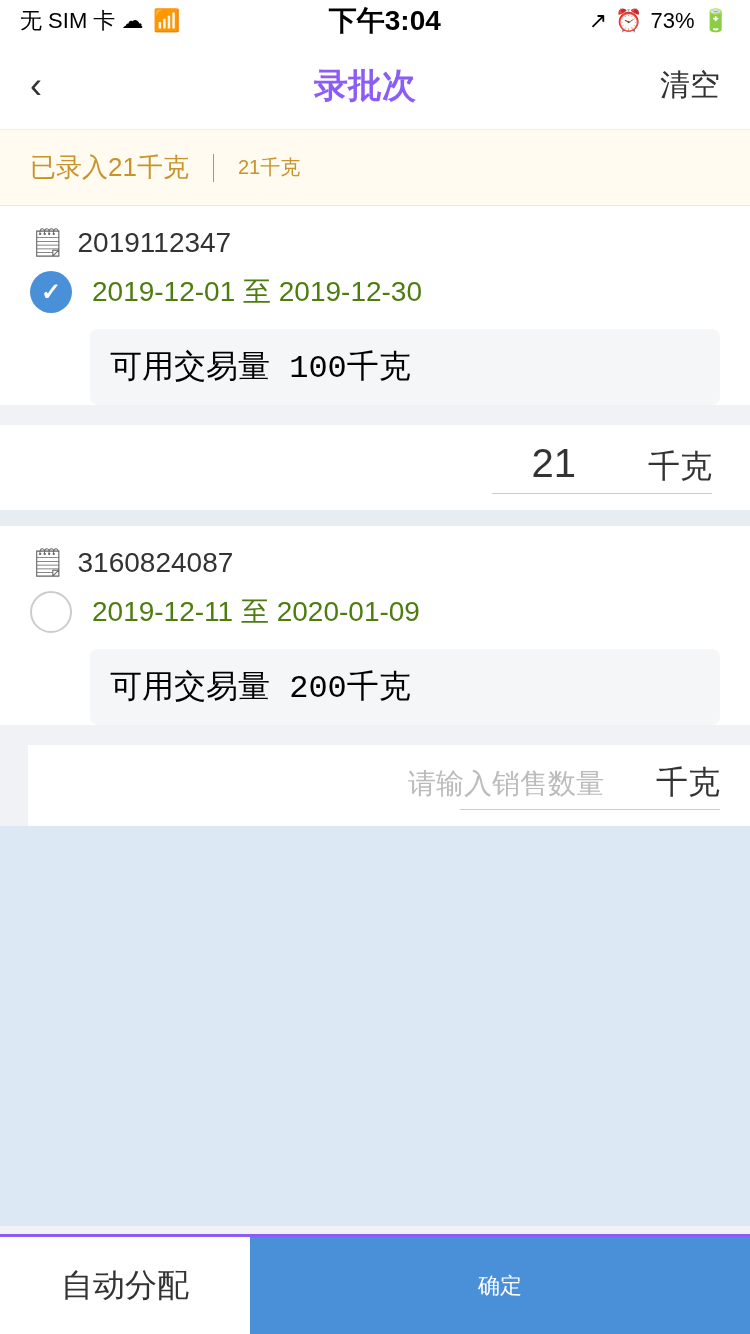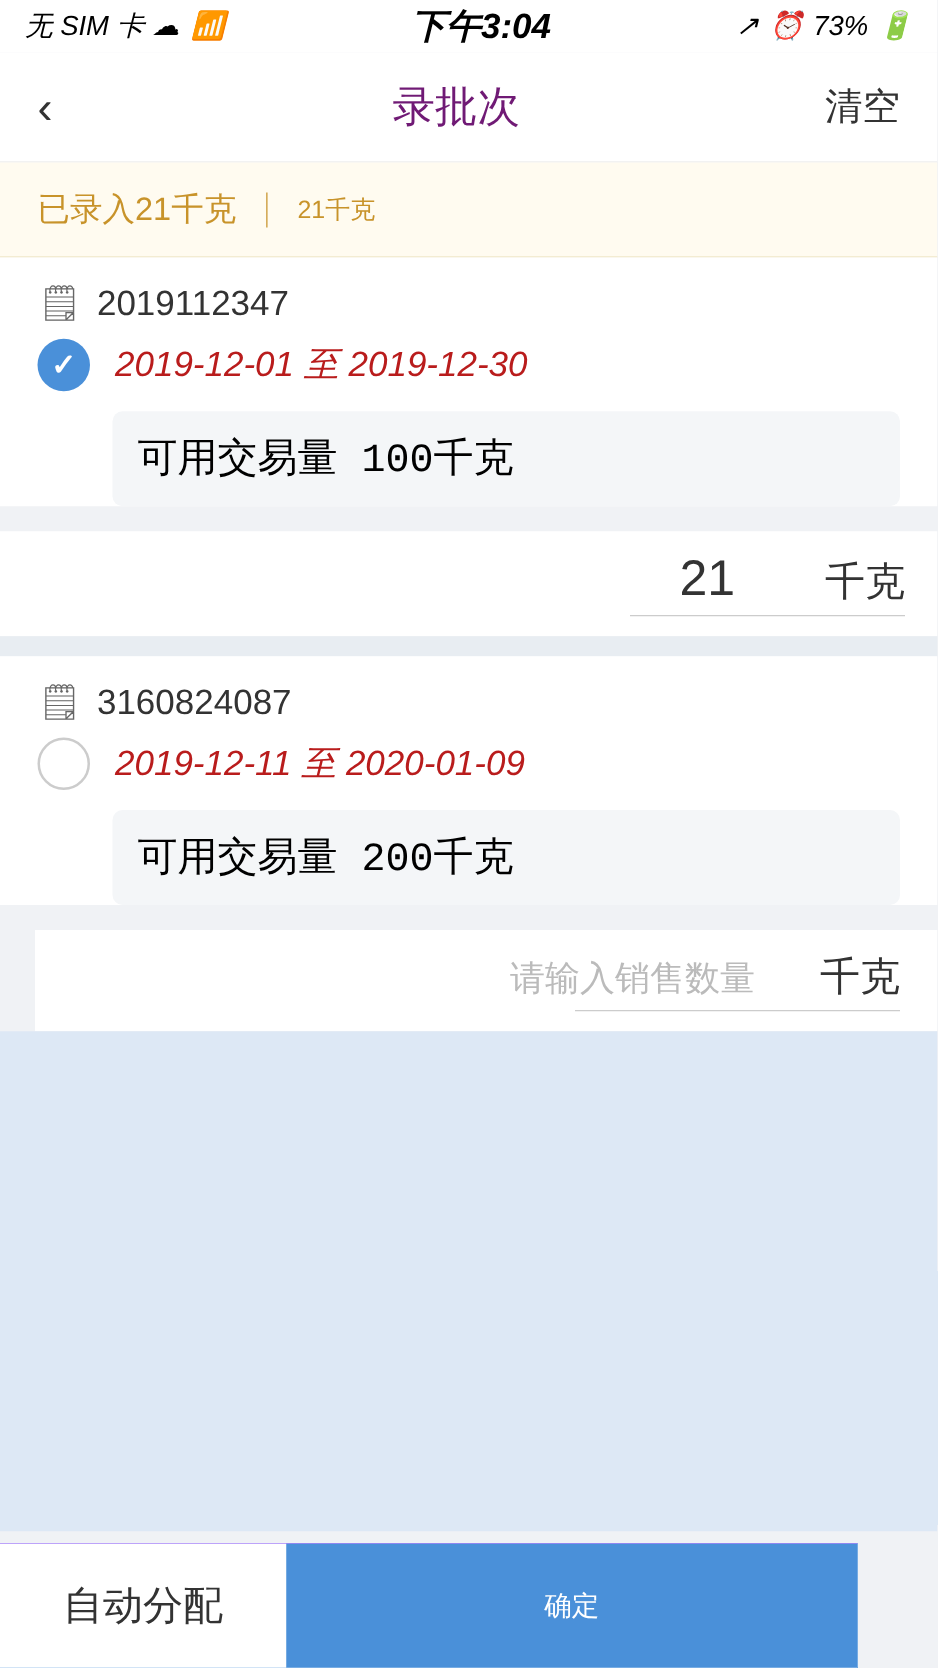--- a/index.html
+++ b/index.html
@@ -15,21 +15,20 @@
     
     .status-bar {
       height: 42px;
       background: #fff;
       display: flex;
       align-items: center;
       justify-content: space-between;
       padding: 0 20px;
       font-size: 24px;
       font-weight: 500;
-      font-style: italic;
     }
     .status-left { display: flex; align-items: center; gap: 10px; font-size: 22px; }
     .status-center { font-size: 28px; font-weight: 600; }
     .status-right { display: flex; align-items: center; gap: 8px; font-size: 22px; }
 
     
     .nav-bar {
       height: 88px;
       background: #fff;
       display: flex;
@@ -39,22 +38,22 @@
       border-bottom: 1px solid #eee;
     }
     .nav-back {
       font-size: 36px;
       color: #333;
       cursor: pointer;
       width: 60px;
     }
     .nav-title {
       font-size: 34px;
-      font-weight: 400;
-      color: #701a75;
+      font-weight: 700;
+      color: #8b5cf6;
       flex: 1;
       text-align: center;
     }
     .nav-right {
       font-size: 30px;
       color: #333;
       width: 80px;
       text-align: right;
     }
 
@@ -132,41 +131,40 @@
       background: #fff;
       border: 2px solid #ccc;
     }
     .check-mark {
       color: #fff;
       font-size: 24px;
       font-weight: bold;
     }
     .batch-date {
       font-size: 28px;
-      color: #b91c1c;
-      font-style: italic;
+      color: #4d7c0f;
     }
 
     .batch-avail {
       background: #f4f6f8;
       border-radius: 8px;
       padding: 16px 20px;
       margin-left: 60px;
       margin-bottom: 20px;
       font-size: 32px;
       color: #000000;
       font-family: Liberation Mono, monospace;
     }
 
     
     .quantity-row {
       display: flex;
       align-items: center;
       justify-content: flex-end;
-      padding: 16px 26px;
+      padding: 16px 38px;
       gap: 16px;
       background: #fff;
     }
     .quantity-input-area {
       display: flex;
       align-items: baseline;
       gap: 16px;
     }
     .quantity-value {
       font-size: 40px;
@@ -221,25 +219,25 @@
       background: #dde8f5;
       flex: 1;
       min-height: 400px;
     }
 
     
     .bottom-bar {
       position: fixed;
       bottom: 0;
       left: 0;
-      width: 686px;
+      width: 750px;
       height: 100px;
       display: flex;
       background: #fff;
-      border-top: 1px solid #8b5cf6;
+      border-top: 3px solid #8b5cf6;
     }
     .btn-auto {
       flex: 1;
       background: #fff;
       border: none;
       font-size: 32px;
       color: #333;
       cursor: pointer;
       display: flex;
       align-items: center;

